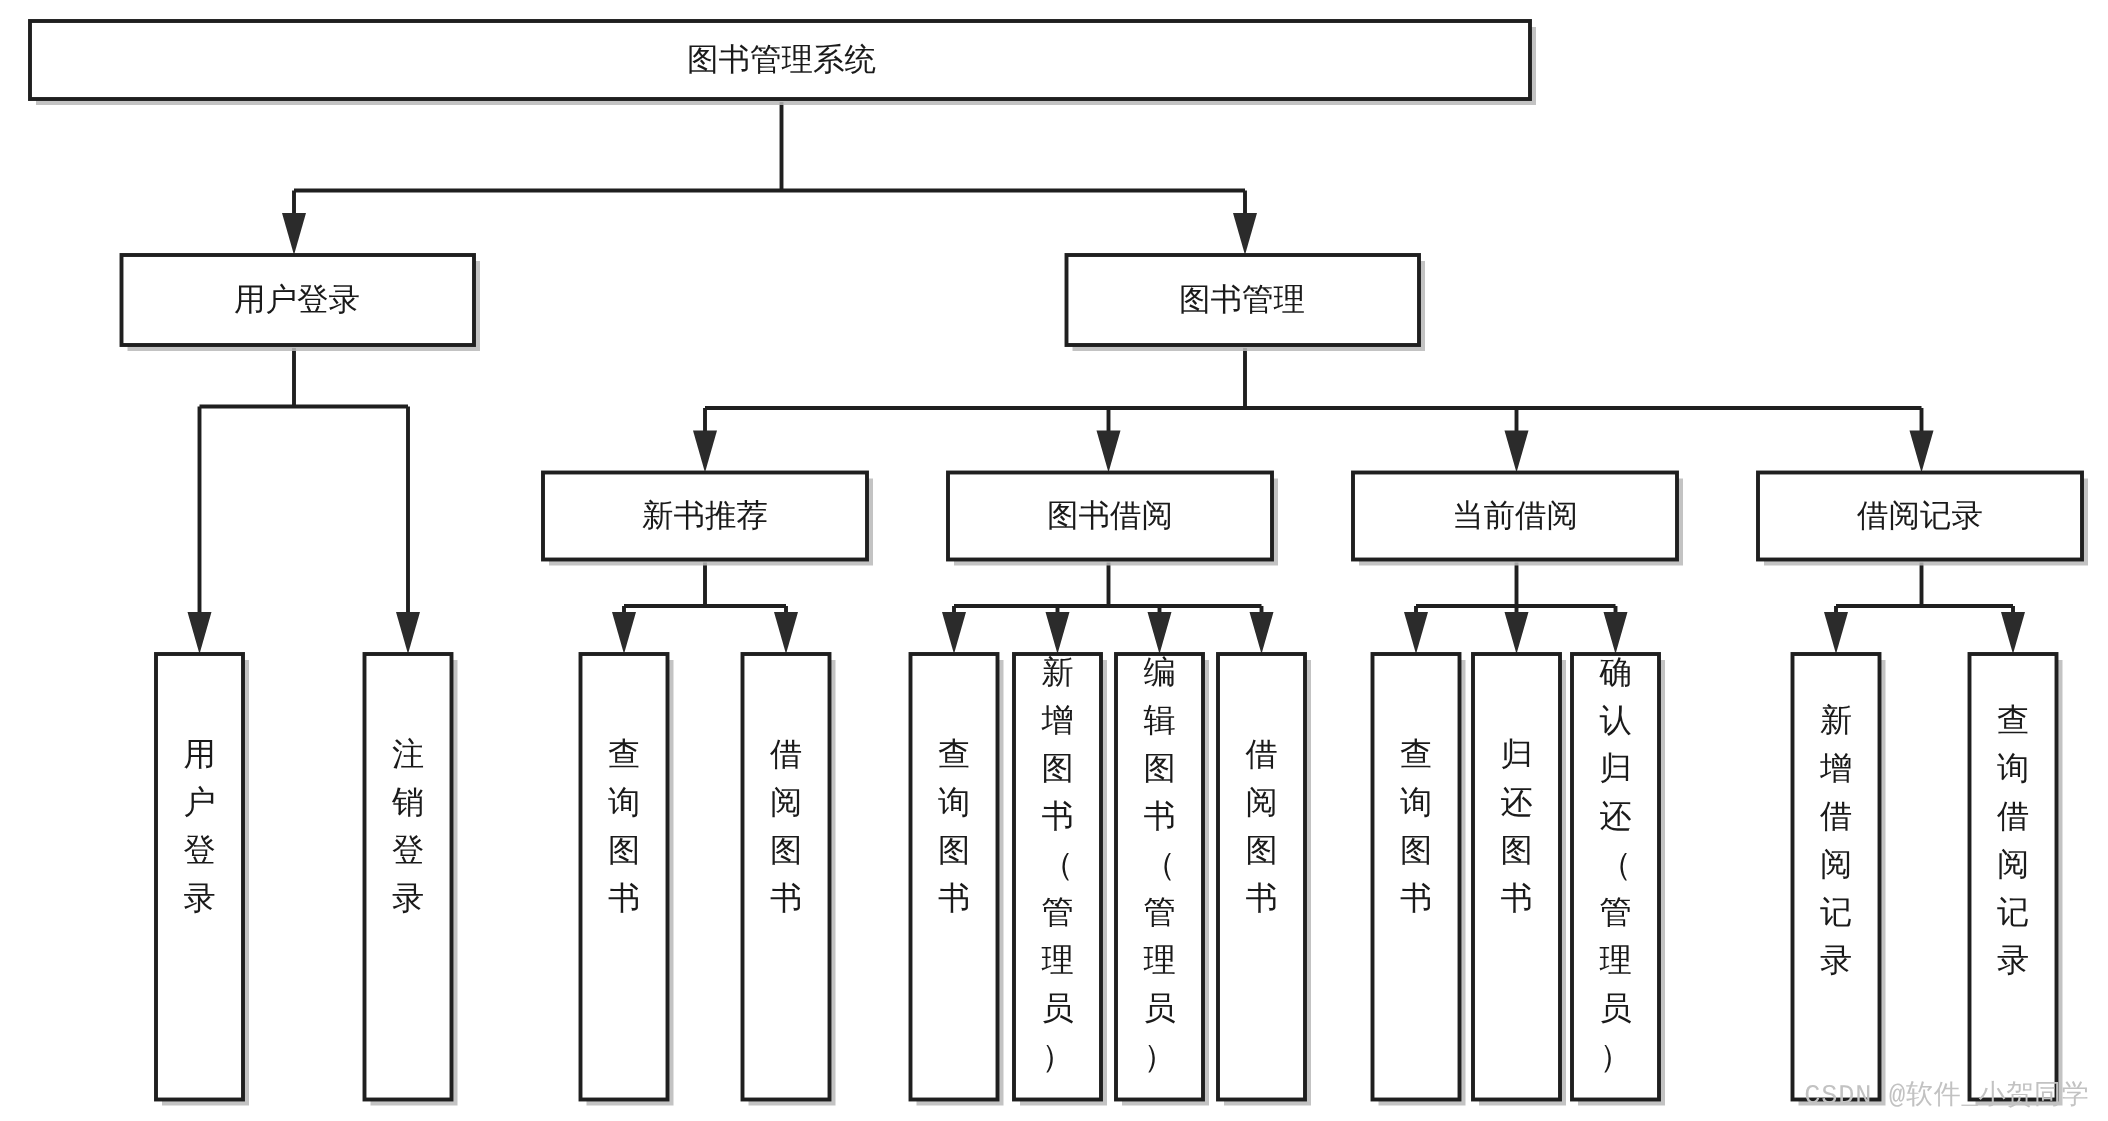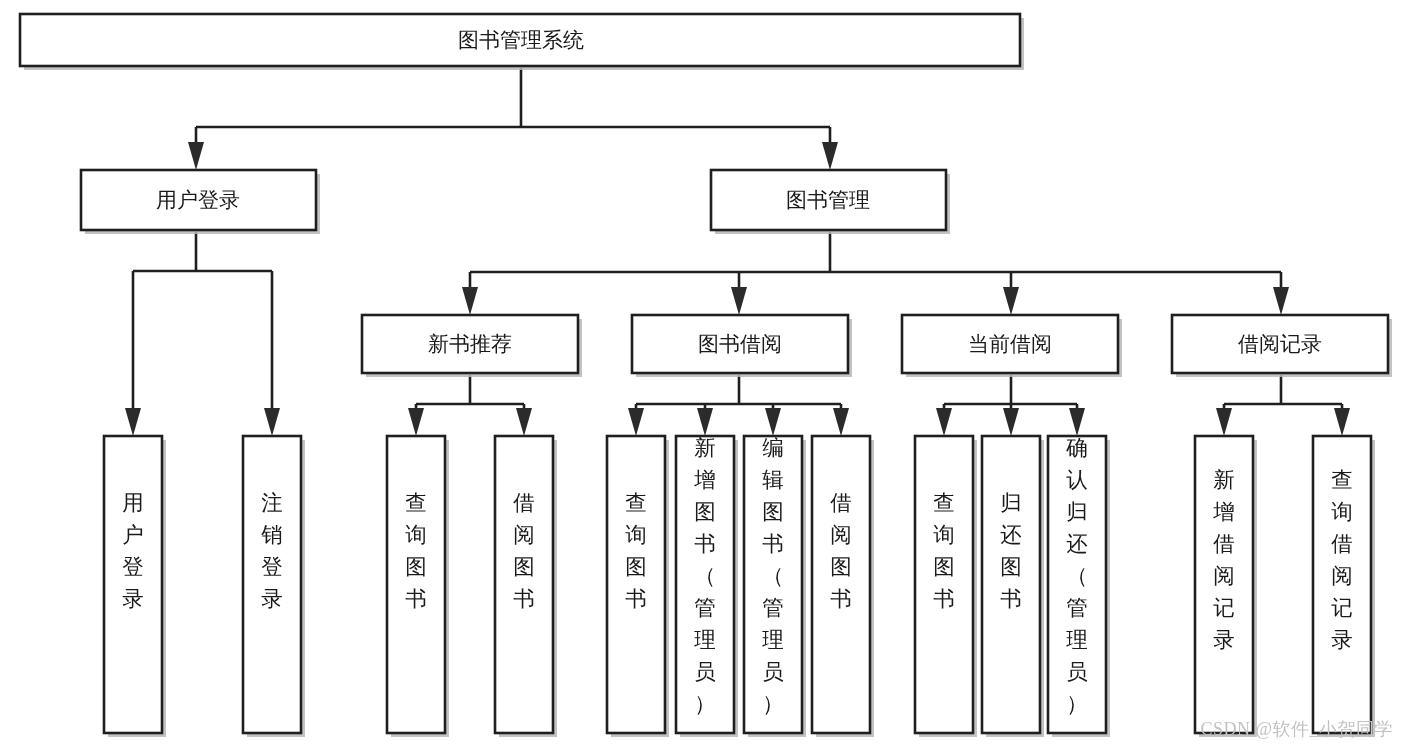--- a/index.html
+++ b/index.html
@@ -58,21 +58,21 @@
     font-family: "Liberation Sans", sans-serif;
     fill: #1a1a1a;
     font-size: 21.5px;
     text-anchor: middle;
     white-space: pre;
   }
   .watermark {
     position: absolute;
     right: 12px;
     bottom: 6px;
-    font-family: Liberation Serif, serif;
+    font-family: Liberation Mono, monospace;
     font-size: 18px;
     color: #c2c2c2;
     letter-spacing: 0.5px;
     user-select: none;
     pointer-events: none;
     text-align: center;
   }
 </style>
 </head>
 <body>

